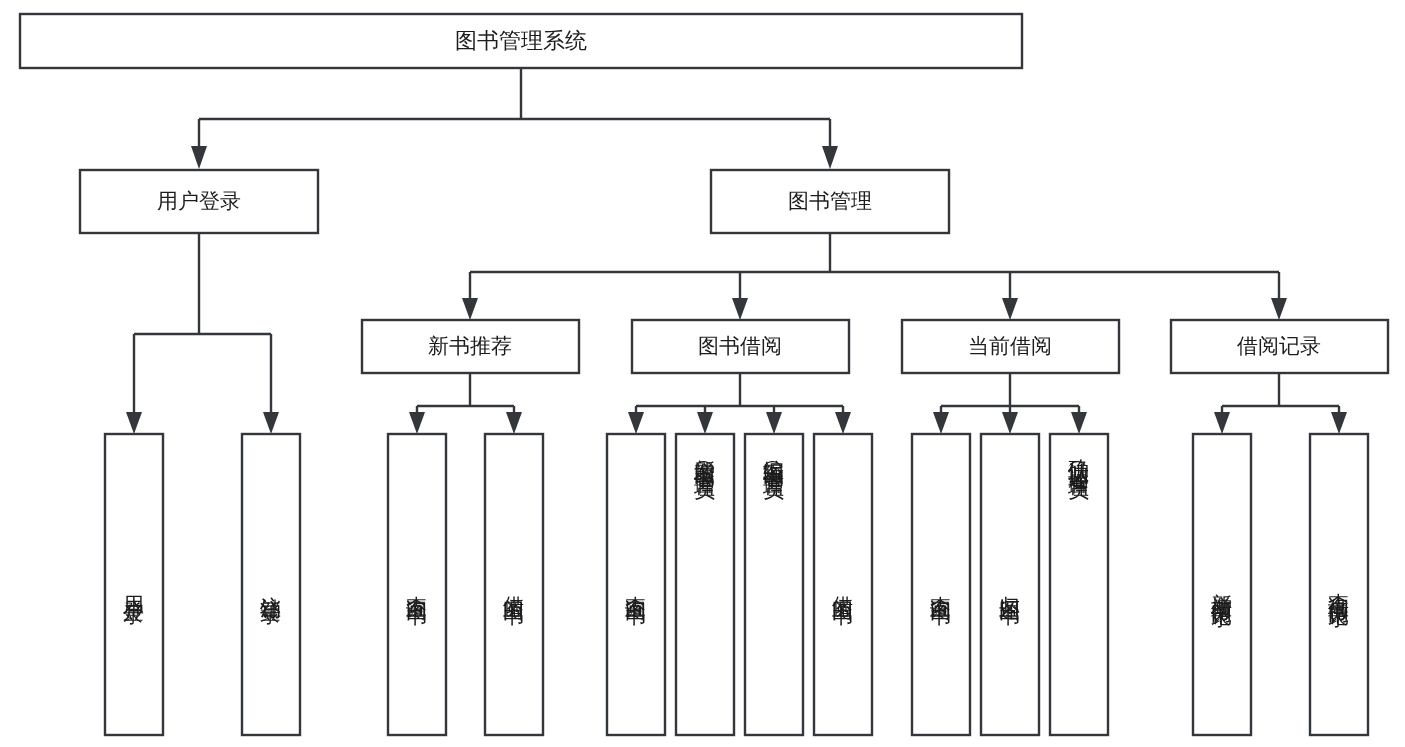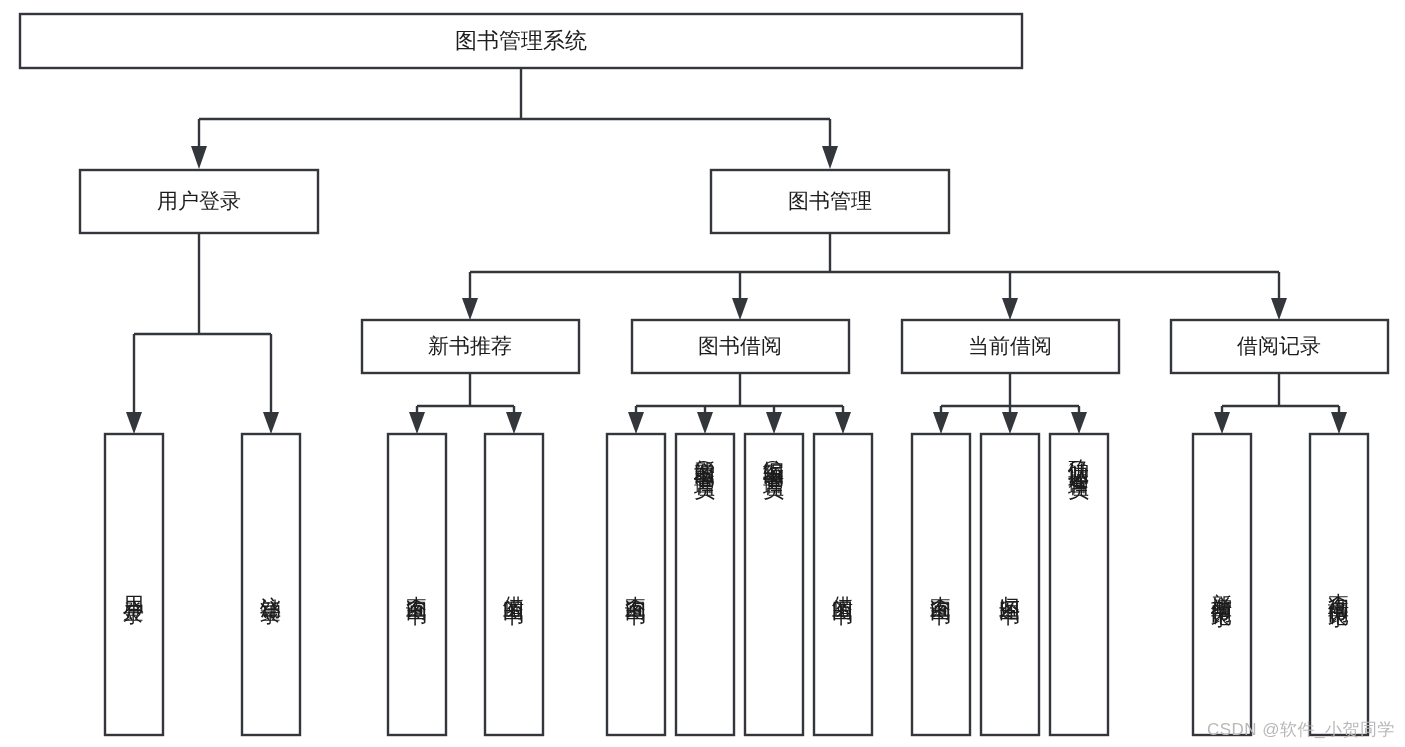--- a/index.html
+++ b/index.html
@@ -238,15 +238,14 @@
     <span class="leaf-label">确认归还（管理员）</span>
   </div>
 
   <div class="leaf-label-wrap" style="left:1193px;top:434px;width:58px;height:301px;">
     <span class="leaf-label">新增借阅记录</span>
   </div>
   <div class="leaf-label-wrap" style="left:1310px;top:434px;width:58px;height:301px;">
     <span class="leaf-label">查询借阅记录</span>
   </div>
 
-  <div class="watermark">CSDN @软件_小贺同学</div>
 
 </div>
 
 </body></html>

